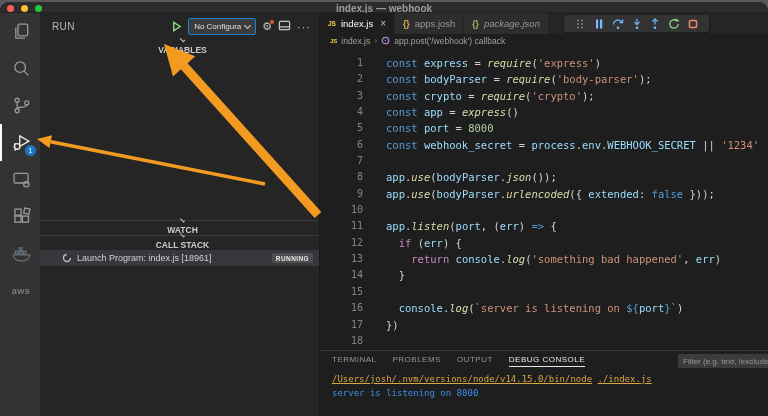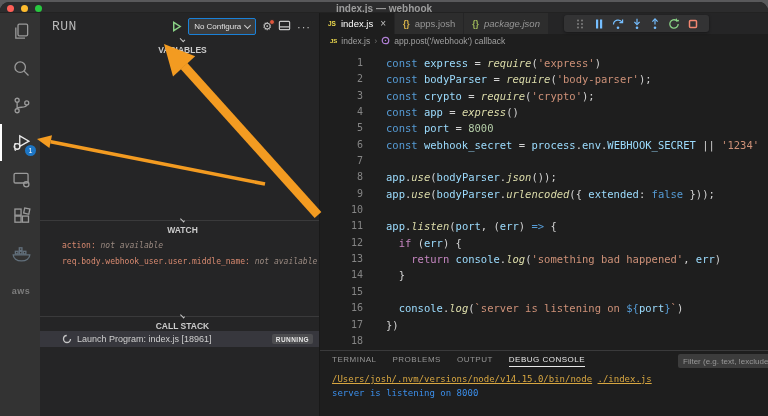--- a/index.html
+++ b/index.html
@@ -32,21 +32,21 @@
   .ab-badge { position:absolute; bottom:5px; right:4px; min-width:11px; height:11px;
     border-radius:6px; background:#1d76c5; color:#fff; font-size:7px; line-height:11px;
     text-align:center; }
   .ab-dim svg { stroke:#62707c; }
   .aws-txt { font-size:9px; color:#7d7d7d; font-weight:bold; letter-spacing:.5px; }
 
   
   .sidebar { width:279px; flex:0 0 279px; background:#252526; display:flex;
     flex-direction:column; position:relative; color:#cccccc; }
   .run-row { height:27px; display:flex; align-items:center; padding:0 8px 0 12px; }
-  .run-title { font-size:13px; color:#b8b8b8; letter-spacing:.4px;font-family:Liberation Mono, monospace; }
+  .run-title { font-size:10px; color:#b8b8b8; letter-spacing:.4px; }
   .run-controls { margin-left:auto; display:flex; align-items:center; gap:6px; }
   .play-btn svg { width:11px; height:11px; stroke:#89d185; fill:none; stroke-width:1.6; }
   .config-select { width:68px; height:17px; background:#3c3c3c; border:1px solid #1a81d8;
     border-radius:2px; display:flex; align-items:center; padding:0 5px; gap:4px; }
   .config-select span.lbl { font-size:8px; color:#e0e0e0; white-space:nowrap;
     overflow:hidden; flex:1; }
   .chev { width:5px; height:5px; border-right:1px solid #cccccc;
     border-bottom:1px solid #cccccc; transform:rotate(45deg); margin-top:-3px; flex:0 0 5px;}
   .gear-wrap { position:relative; font-size:11px; color:#c5c5c5; line-height:11px; }
   .gear-dot { position:absolute; top:-2px; right:-3px; width:6px; height:6px;
@@ -225,30 +225,20 @@
 
       <div class="section-header">
         <span class="sec-chev"></span>
         <span>VARIABLES</span>
       </div>
       <div class="variables-body"></div>
 
       <div class="section-header sec-border">
         <span class="sec-chev"></span>
         <span>WATCH</span>
-      </div>
-      <div class="watch-body">
-        <div class="watch-item">
-          <span class="watch-name">action:</span>
-          <span class="watch-val">not available</span>
-        </div>
-        <div class="watch-item">
-          <span class="watch-name">req.body.webhook_user.user.middle_name:</span>
-          <span class="watch-val">not available</span>
-        </div>
       </div>
 
       <div class="section-header sec-border">
         <span class="sec-chev"></span>
         <span>CALL STACK</span>
       </div>
       <div class="callstack-row">
         <span class="spinner">
           <svg viewBox="0 0 12 12">
               <circle cx="6" cy="6" r="4.2" stroke-dasharray="19 8"></circle>

